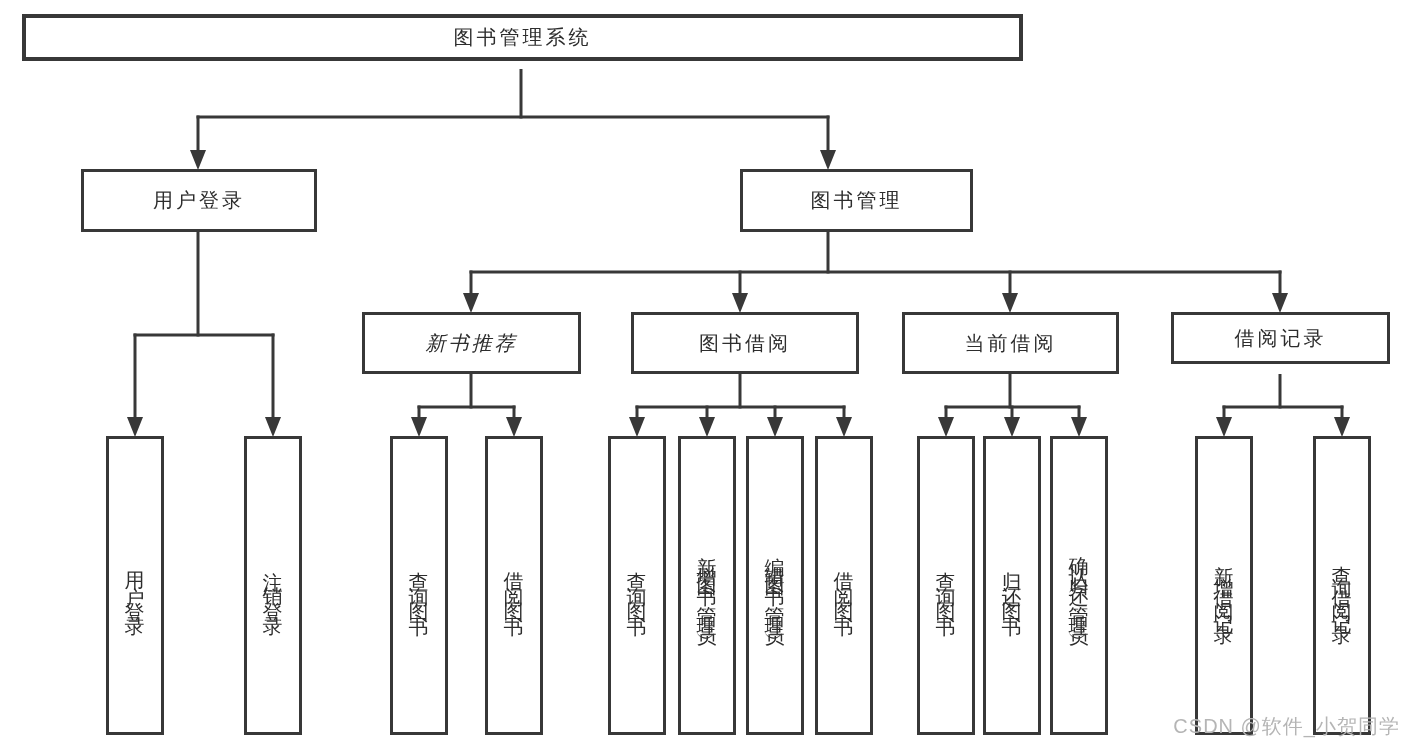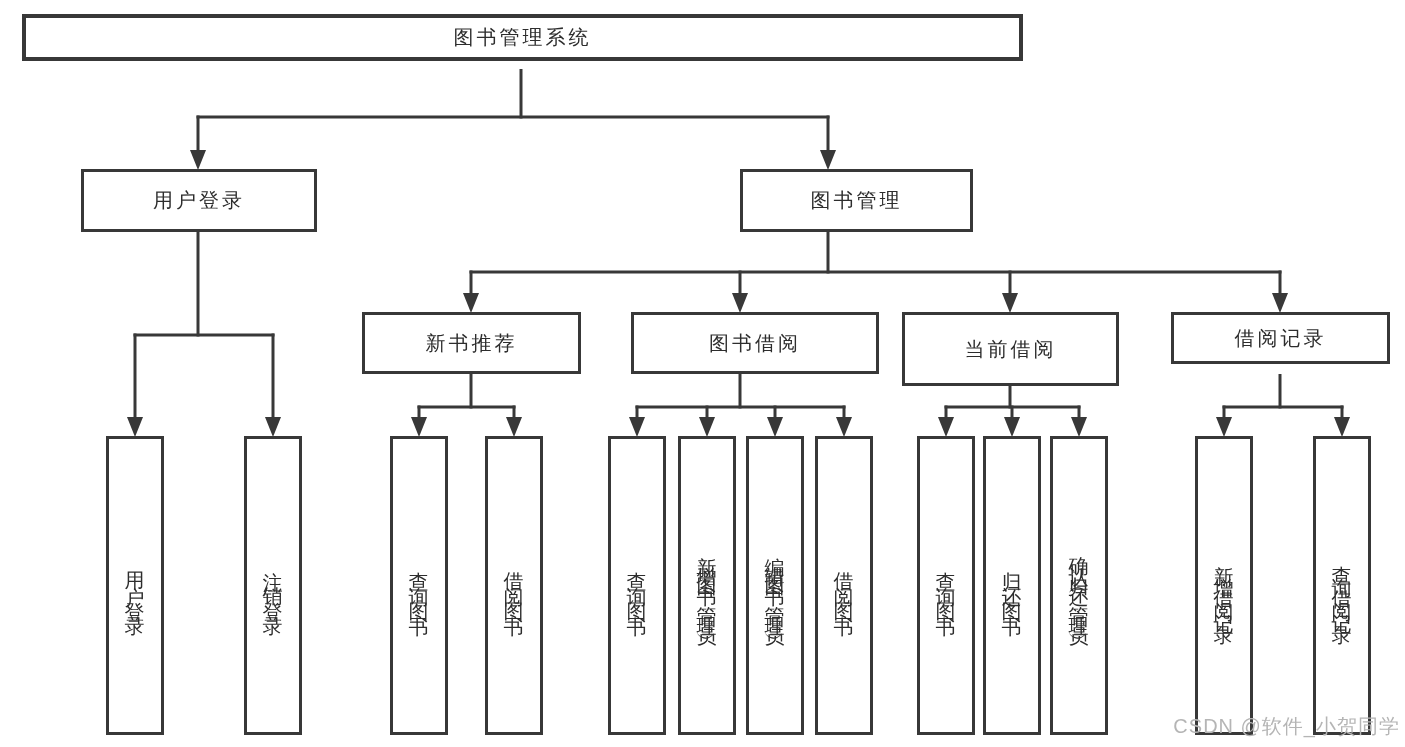--- a/index.html
+++ b/index.html
@@ -132,23 +132,23 @@
       <line x1="1342" y1="405.5" x2="1342" y2="419"></line>
       <polygon points="1334,417 1350,417 1342,437"></polygon>
     </g>
   </svg>
 
   <div class="node root" style="left:22px; top:14px; width:1001px; height:47px;">图书管理系统</div>
 
   <div class="node" style="left:81px; top:169px; width:236px; height:63px;">用户登录</div>
   <div class="node" style="left:740px; top:169px; width:233px; height:63px;">图书管理</div>
 
-  <div class="node" style="left:362px; top:312px; width:219px; height:62px;">新书推荐</div>
-  <div class="node" style="left:631px; top:312px; width:248px; height:62px;">图书借阅</div>
-  <div class="node" style="left:902px; top:312px; width:217px; height:74px;">当前借阅</div>
+  <div class="node" style="left:362px; top:312px; width:219px; height:62px;font-style:italic;">新书推荐</div>
+  <div class="node" style="left:631px; top:312px; width:228px; height:62px;">图书借阅</div>
+  <div class="node" style="left:902px; top:312px; width:217px; height:62px;">当前借阅</div>
   <div class="node" style="left:1171px; top:312px; width:219px; height:52px;">借阅记录</div>
 
   <div class="node leaf" style="left:106px;">
     <span class="vtext" style="letter-spacing: 15px;">用户登录</span>
   </div>
   <div class="node leaf" style="left:244px;">
     <span class="vtext" style="letter-spacing: 15px;">注销登录</span>
   </div>
   <div class="node leaf" style="left:390px;">
     <span class="vtext" style="letter-spacing: 15px;">查询图书</span>

